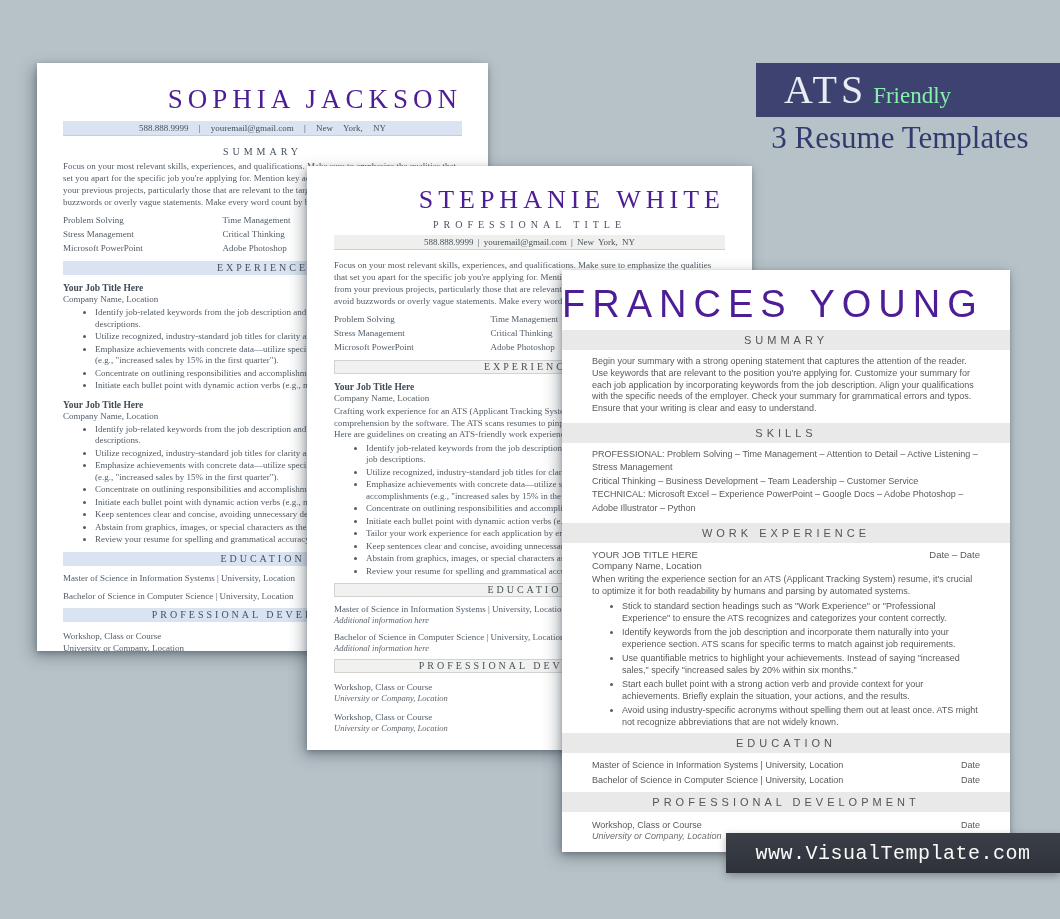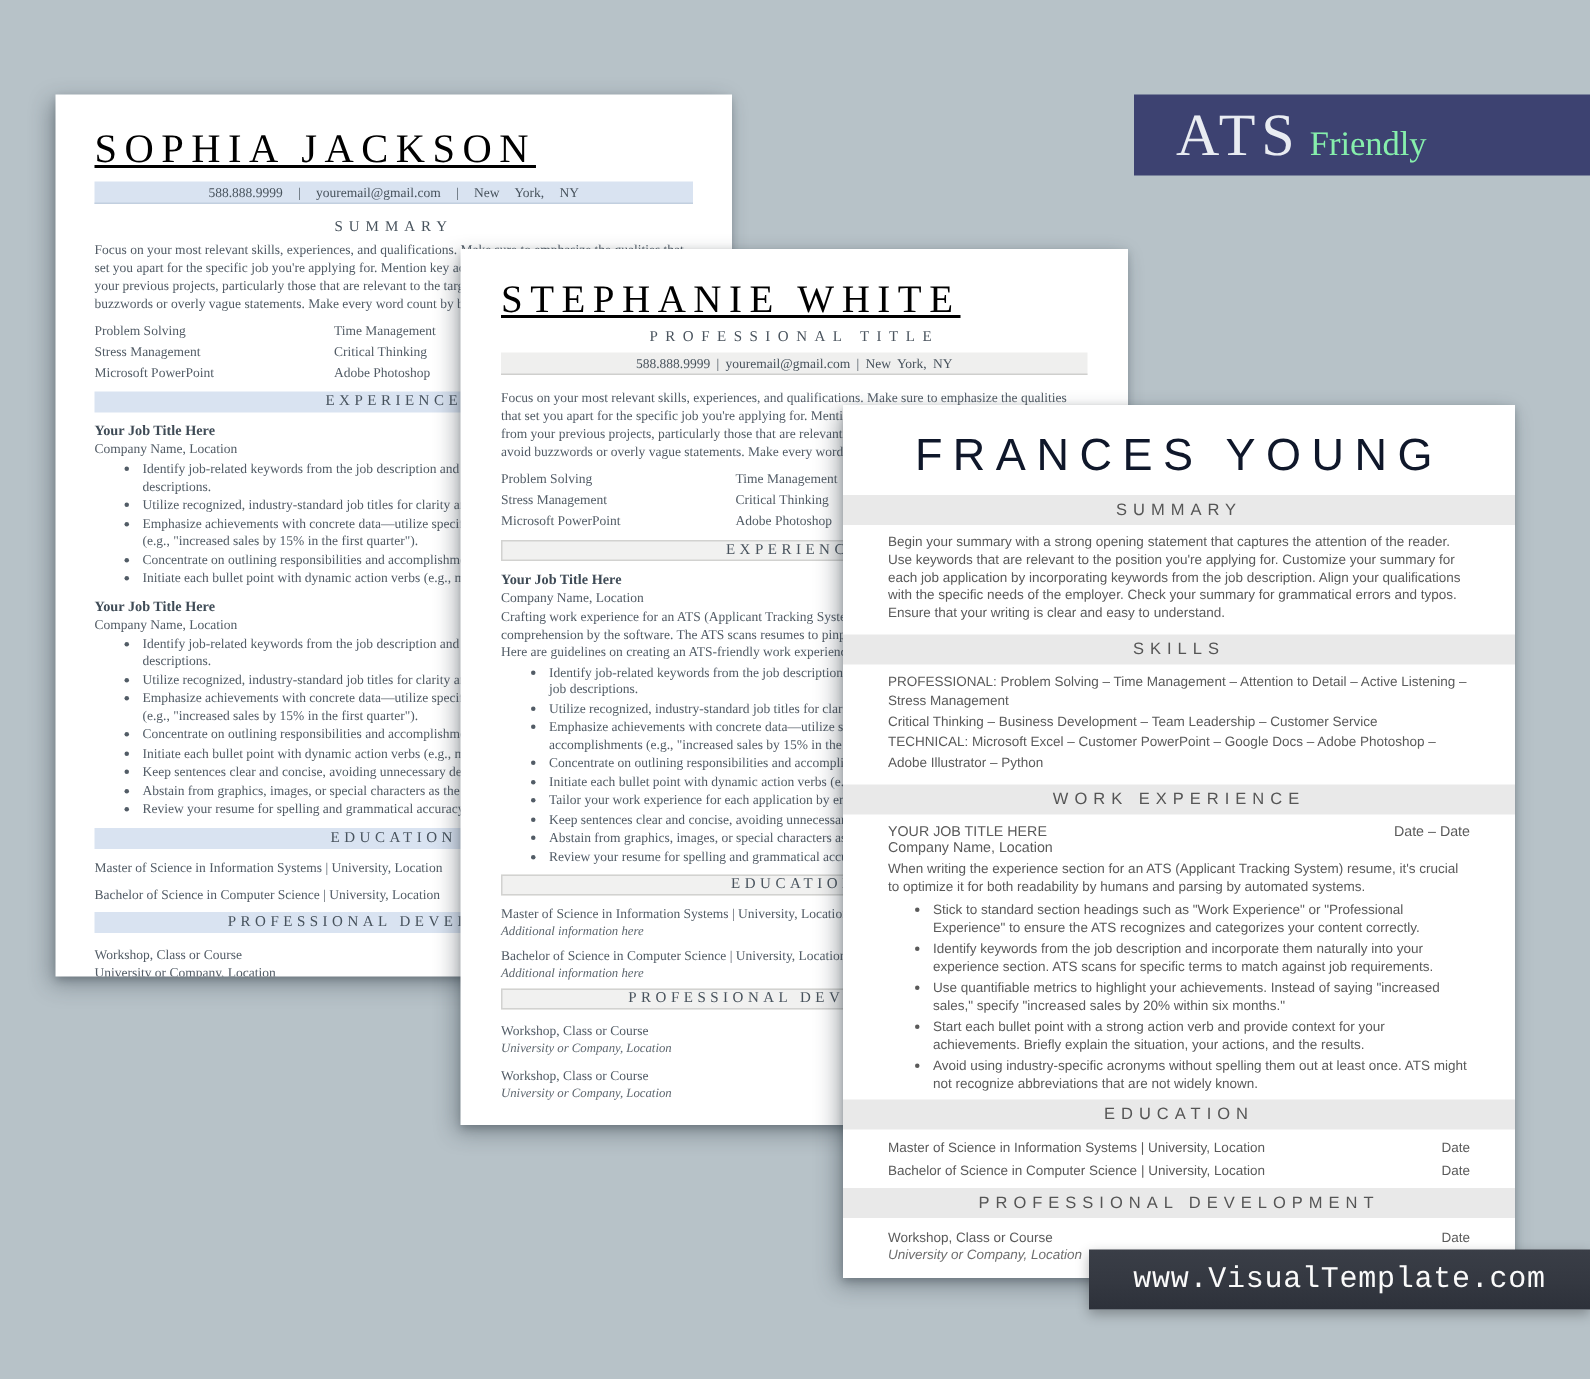--- a/index.html
+++ b/index.html
@@ -7,22 +7,22 @@
        font-family:"Liberation Serif","DejaVu Serif",serif;}
   .canvas{position:absolute;inset:0;}
 
   
   .pg{position:absolute;background:#ffffff;overflow:hidden;
       box-shadow:-4px 5px 14px rgba(35,45,55,.38), 0 2px 5px rgba(35,45,55,.28);}
 
   
   .pg1{left:37px;top:63px;width:451px;height:588px;padding:0 26px;box-sizing:border-box;z-index:1;
        color:#525c66;}
-  .p-name{margin-top:20px;text-align:left;font-size:27px;line-height:32px;letter-spacing:5px;
-          color:#000000;font-weight:400;white-space:nowrap;text-decoration:underline;}
+  .p-name{margin-top:20px;text-align:right;font-size:27px;line-height:32px;letter-spacing:5px;
+          color:#4c1d95;font-weight:400;white-space:nowrap;}
   .p1-contactbar{margin-top:6px;height:14px;line-height:14px;background:#d9e3f1;
        border-bottom:1px solid #c2cfdf;text-align:center;font-size:9px;color:#47525c;word-spacing:8px;}
   .p1-sumhead{margin-top:10px;text-align:center;font-size:10px;letter-spacing:4px;color:#47525c;}
   .body-p{margin:3px 0 0;font-size:9px;line-height:12px;text-align:left;}
   .skills{margin-top:5px;display:flex;font-size:9px;line-height:14px;}
   .skills .c1{width:40%;} .skills .c2{width:32%;} .skills .c3{width:28%;}
   .barhead{margin-top:6px;height:14px;line-height:14px;text-align:center;font-size:10px;
            letter-spacing:3px;color:#47525c;}
   .blue{background:#d9e3f1;}
   .gray{background:#f1f1f0;border:1px solid #d2d2d0;height:12px;line-height:12px;}
@@ -42,22 +42,22 @@
   .p2-title{margin-top:3px;text-align:center;font-size:10px;letter-spacing:5px;color:#4a545e;}
   .p2-contactbar{margin-top:5px;height:14px;line-height:14px;background:#efefee;
        border-bottom:1px solid #cfcfcd;text-align:center;font-size:9px;color:#47525c;word-spacing:2px;}
   .p2-sum{margin-top:9px;}
   .expintro{margin:2px 0 0;font-size:9px;line-height:11.5px;}
 
   
   .pg3{left:562px;top:270px;width:448px;height:582px;box-sizing:border-box;z-index:3;
        font-family:"Liberation Sans","DejaVu Sans",sans-serif;color:#5a5a5a;}
   .p3-pad{padding:0 30px;}
-  .p3-name{margin-top:16px;text-align:center;font-size:30px;line-height:36px;letter-spacing:7px;
-           color:#0f172a;font-weight:400;white-space:nowrap;}
+  .p3-name{margin-top:16px;font-size:38px;line-height:36px;letter-spacing:7px;
+           color:#4c1d95;font-weight:400;white-space:nowrap;}
   .p3-contact{margin-top:6px;text-align:center;font-size:9.5px;color:#6a6a6a;}
   .p3-bar{margin-top:8px;height:20px;line-height:20px;background:#e9e9e9;text-align:center;
           font-size:11px;letter-spacing:4px;color:#555;}
   .p3-body{margin:6px 0 0;font-size:9px;line-height:11.8px;}
   .p3-skills{margin:5px 0 0;font-size:9px;line-height:13.5px;}
   .p3-jobrow{margin-top:6px;display:flex;justify-content:space-between;font-size:9.5px;color:#5a5a5a;}
   .p3-co{font-size:9.5px;line-height:12px;color:#5a5a5a;}
   ul.p3bul{margin:2px 0 0;padding-left:30px;list-style:disc;}
   ul.p3bul li{font-size:9px;line-height:12px;margin:0 0 2px;}
   .p3-edurow{margin-top:7px;display:flex;justify-content:space-between;font-size:9px;}
@@ -199,21 +199,21 @@
     <div class="p3-bar">SUMMARY</div>
     <div class="p3-pad">
       <p class="p3-body">Begin your summary with a strong opening statement that captures the attention of the reader. Use keywords that are relevant to the position you're applying for. Customize your summary for each job application by incorporating keywords from the job description. Align your qualifications with the specific needs of the employer. Check your summary for grammatical errors and typos. Ensure that your writing is clear and easy to understand.</p>
     </div>
 
     <div class="p3-bar">SKILLS</div>
     <div class="p3-pad">
       <div class="p3-skills">
         <div>PROFESSIONAL: Problem Solving – Time Management – Attention to Detail – Active Listening – Stress Management</div>
         <div>Critical Thinking – Business Development – Team Leadership – Customer Service</div>
-        <div>TECHNICAL: Microsoft Excel – Customer PowerPoint – Google Docs – Adobe Photoshop – Adobe Illustrator – Python</div>
+        <div>TECHNICAL: Microsoft Excel – Experience PowerPoint – Google Docs – Adobe Photoshop – Adobe Illustrator – Python</div>
       </div>
     </div>
 
     <div class="p3-bar">WORK EXPERIENCE</div>
     <div class="p3-pad">
       <div class="p3-jobrow">
         <span>YOUR JOB TITLE HERE</span>
         <span>Date – Date</span>
       </div>
       <div class="p3-co">Company Name, Location</div>
@@ -246,17 +246,18 @@
         <span>Date</span>
       </div>
       <div class="p3-it">University or Company, Location</div>
     </div>
   </div>
 
   <div class="badge">
     <span class="badge-main">ATS</span>
     <span class="badge-sub">Friendly</span>
   </div>
+  <div class="tagline">3 Resume Templates</div>
   <div class="webbar">
     <span>www.VisualTemplate.com</span>
   </div>
 
 </div>
 
 </body></html>

